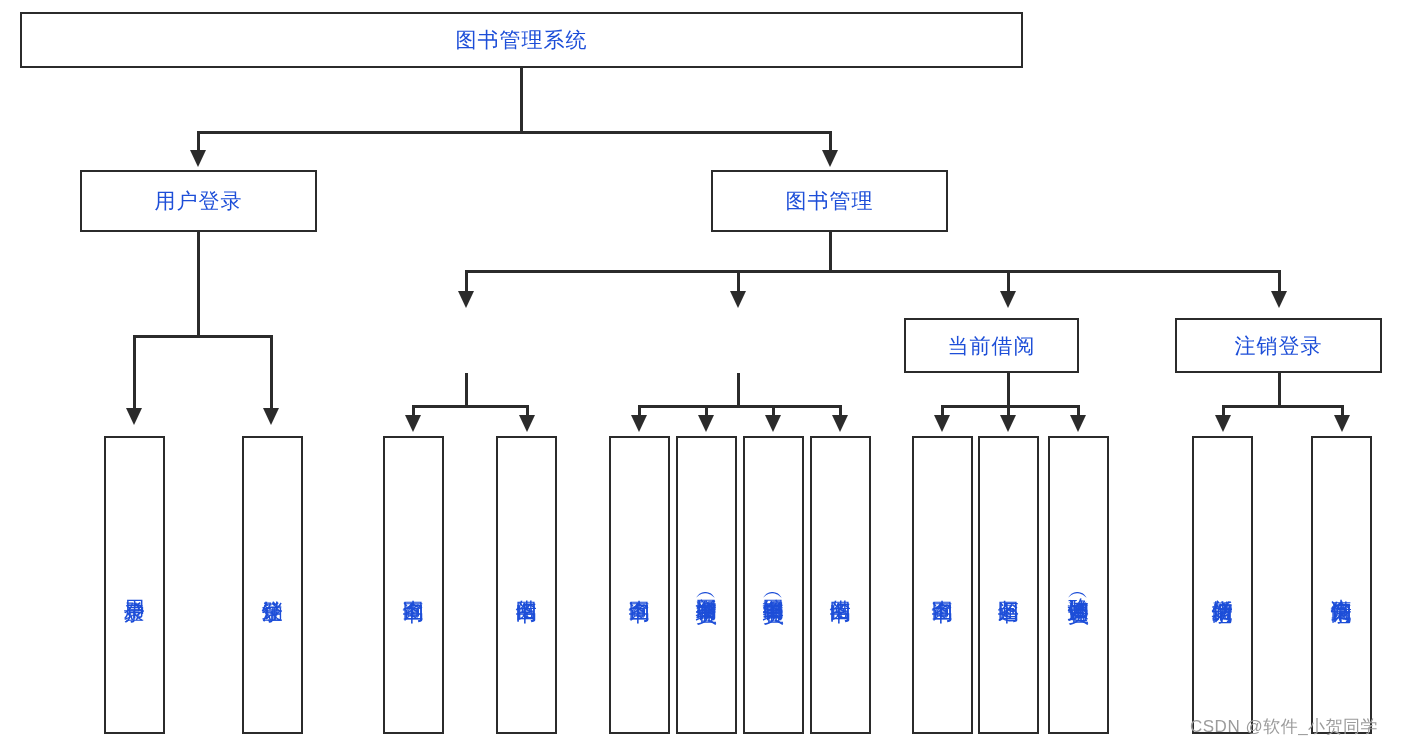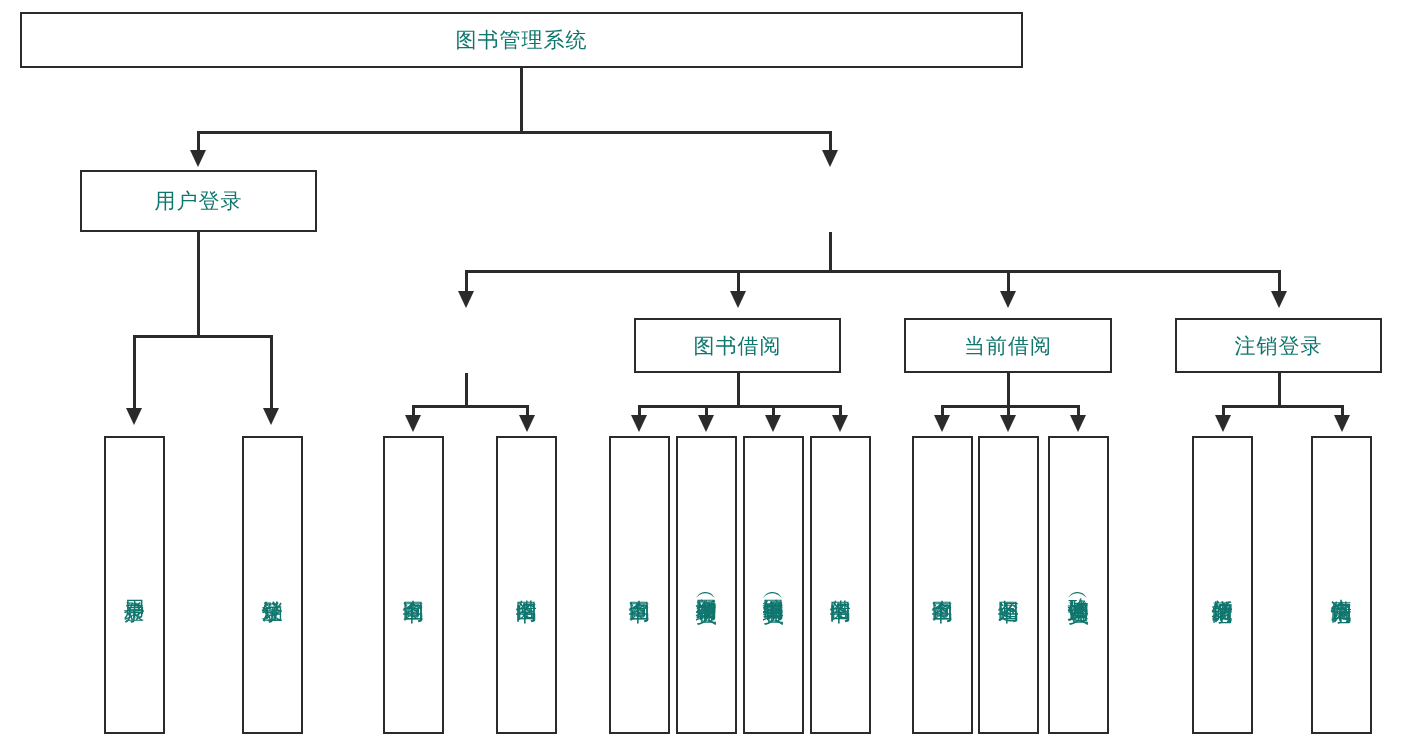--- a/index.html
+++ b/index.html
@@ -18,21 +18,21 @@
     overflow: hidden;
   }
   .node {
     position: absolute;
     box-sizing: border-box;
     border: 2px solid #2b2b2b;
     background: #ffffff;
     display: flex;
     align-items: center;
     justify-content: center;
-    color: #0f766e;
+    color: #1d4ed8;
   }
   .node.horiz {
     font-size: 21px;
     letter-spacing: 1px;
   }
   .node.vert {
     writing-mode: vertical-rl;
     text-orientation: upright;
     font-size: 21px;
     line-height: 1.12;
@@ -81,20 +81,21 @@
 
   <div class="edge h" style="left:197px; top:131px; width:635px; height:3px;"></div>
 
   <div class="edge v" style="left:197px; top:131px; width:3px; height:26px;"></div>
   <div class="arrow" style="left:190px; top:150px;"></div>
 
   <div class="edge v" style="left:829px; top:131px; width:3px; height:26px;"></div>
   <div class="arrow" style="left:822px; top:150px;"></div>
 
   <div class="node horiz" style="left:80px; top:170px; width:237px; height:62px;">用户登录</div>
+  <div class="node horiz" style="left:711px; top:170px; width:237px; height:62px;">图书管理</div>
 
   <div class="edge v" style="left:197px; top:232px; width:3px; height:103px;"></div>
   <div class="edge h" style="left:133px; top:335px; width:140px; height:3px;"></div>
   <div class="edge v" style="left:133px; top:335px; width:3px; height:80px;"></div>
   <div class="arrow" style="left:126px; top:408px;"></div>
   <div class="edge v" style="left:270px; top:335px; width:3px; height:80px;"></div>
   <div class="arrow" style="left:263px; top:408px;"></div>
 
   <div class="edge v" style="left:829px; top:232px; width:3px; height:38px;"></div>
   <div class="edge h" style="left:465px; top:270px; width:816px; height:3px;"></div>
@@ -104,22 +105,21 @@
 
   <div class="edge v" style="left:737px; top:270px; width:3px; height:28px;"></div>
   <div class="arrow" style="left:730px; top:291px;"></div>
 
   <div class="edge v" style="left:1007px; top:270px; width:3px; height:28px;"></div>
   <div class="arrow" style="left:1000px; top:291px;"></div>
 
   <div class="edge v" style="left:1278px; top:270px; width:3px; height:28px;"></div>
   <div class="arrow" style="left:1271px; top:291px;"></div>
 
-  <div class="node horiz" style="left:634px; top:318px; width:207px; height:55px;">图书借阅</div>
-  <div class="node horiz" style="left:904px; top:318px; width:208px; height:55px;font-family:Liberation Serif, serif;">当前借阅</div>
+  <div class="node horiz" style="left:904px; top:318px; width:175px; height:55px;font-family:Liberation Serif, serif;">当前借阅</div>
   <div class="node horiz" style="left:1175px; top:318px; width:207px; height:55px;">注销登录</div>
 
   <div class="edge v" style="left:465px; top:373px; width:3px; height:32px;"></div>
   <div class="edge h" style="left:412px; top:405px; width:117px; height:3px;"></div>
   <div class="edge v" style="left:412px; top:405px; width:3px; height:16px;"></div>
   <div class="arrow" style="left:405px; top:415px;"></div>
   <div class="edge v" style="left:526px; top:405px; width:3px; height:16px;"></div>
   <div class="arrow" style="left:519px; top:415px;"></div>
 
   <div class="edge v" style="left:737px; top:373px; width:3px; height:32px;"></div>
@@ -186,14 +186,15 @@
     <span class="vtext">确认归还（管理员）</span>
   </div>
 
   <div class="node vert" style="left:1192px; top:436px; width:61px; height:298px;">
     <span class="vtext">新增借阅记录</span>
   </div>
   <div class="node vert" style="left:1311px; top:436px; width:61px; height:298px;">
     <span class="vtext">查询借阅记录</span>
   </div>
 
+  <div class="watermark" style="left:1190px; top:715px;">CSDN @软件_小贺同学</div>
 
 </div>
 
 </body></html>

